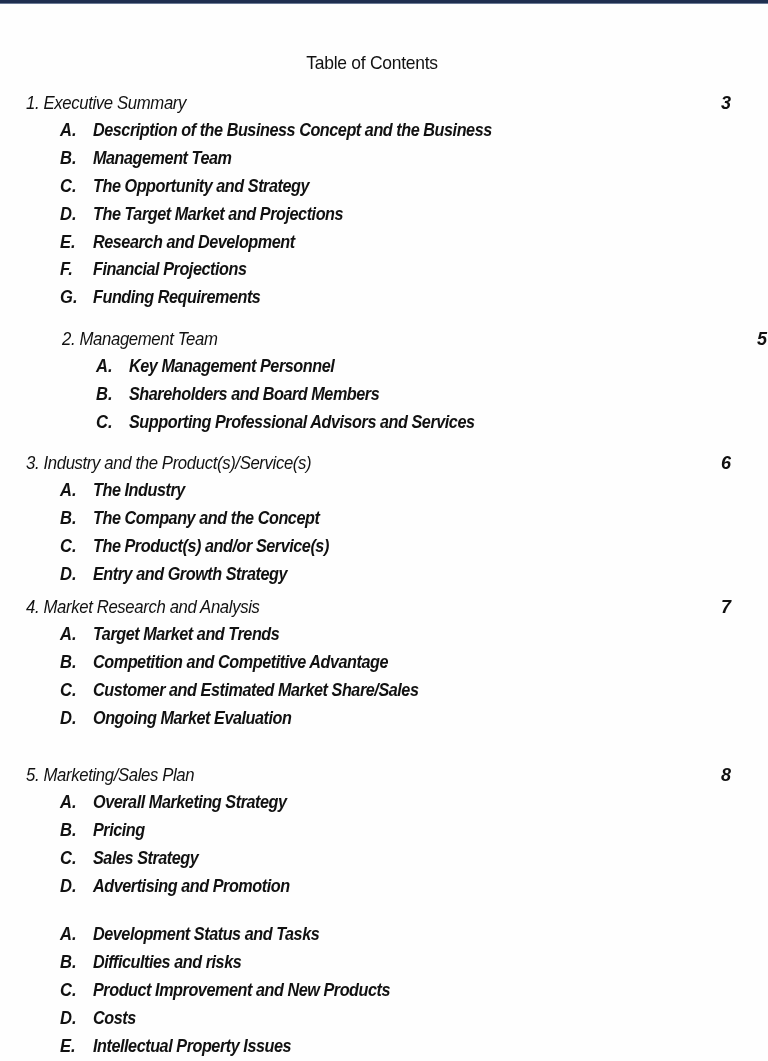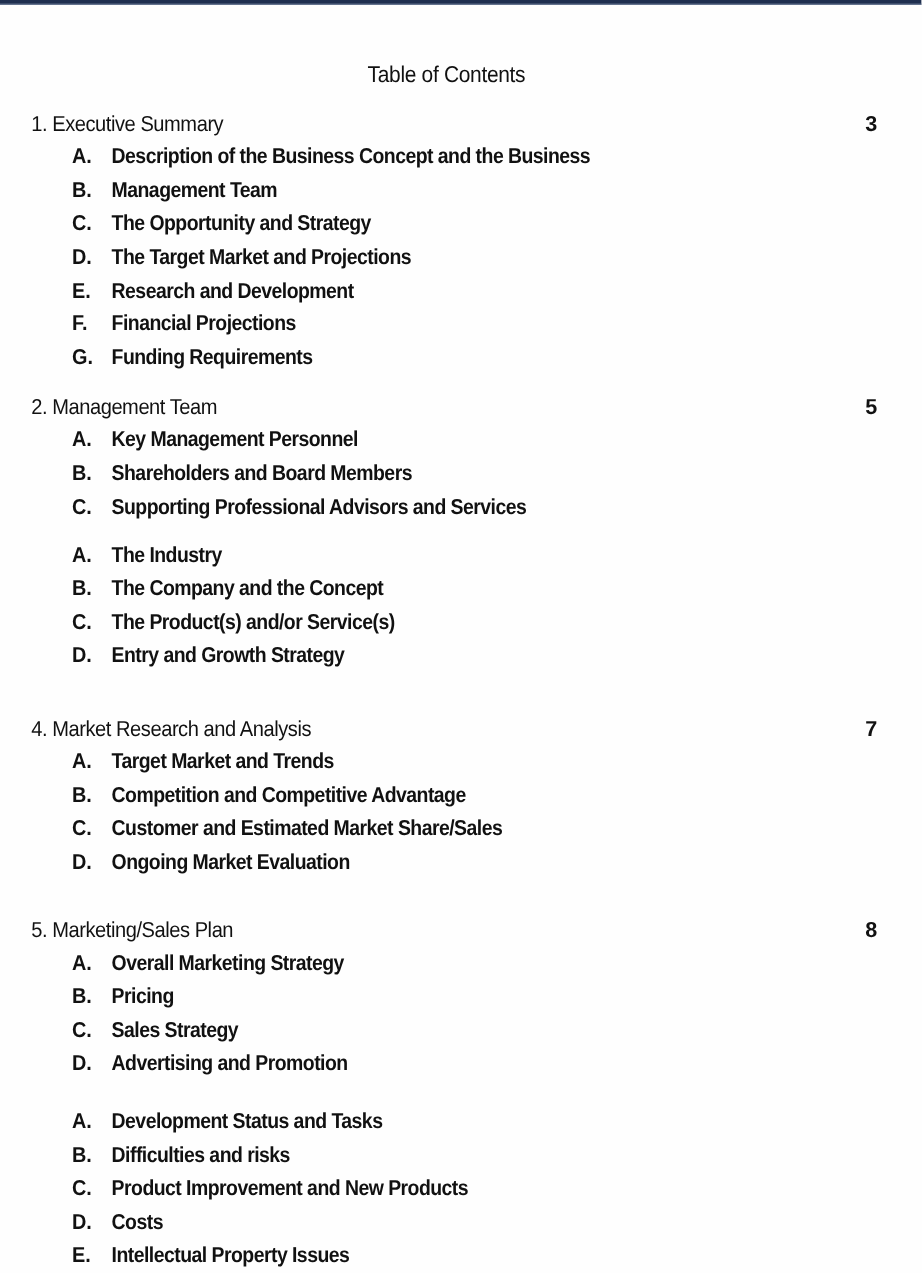--- a/index.html
+++ b/index.html
@@ -38,20 +38,21 @@
       text-align: center;
       font-size: 19px;
       letter-spacing: -0.3px;
       transform: scaleX(0.92);
       transform-origin: center;
     }
     .section {
       position: absolute;
       left: 0;
       width: 640px;
+      font-style: italic;
     }
     .section-heading {
       position: relative;
       height: 28px;
       line-height: 28px;
     }
     .section-title {
       position: absolute;
       left: 26px;
       font-size: 18px;
@@ -126,40 +127,44 @@
     <div class="sub-item">
         <span class="sub-letter">F.</span>
         <span class="sub-label">Financial Projections</span>
       </div>
     <div class="sub-item">
         <span class="sub-letter">G.</span>
         <span class="sub-label">Funding Requirements</span>
       </div>
   </div>
 
-  <div class="section" style="top:285px;">
+  <div class="section" style="top:285px;padding-left:36px;">
     <div class="section-heading">
       <span class="section-title">2. Management Team</span>
       <span class="page-number">5</span>
     </div>
     <div class="sub-item">
         <span class="sub-letter">A.</span>
         <span class="sub-label">Key Management Personnel</span>
       </div>
     <div class="sub-item">
         <span class="sub-letter">B.</span>
         <span class="sub-label">Shareholders and Board Members</span>
       </div>
     <div class="sub-item">
         <span class="sub-letter">C.</span>
         <span class="sub-label">Supporting Professional Advisors and Services</span>
       </div>
   </div>
 
   <div class="section" style="top:409px;">
+    <div class="section-heading">
+      <span class="section-title">3. Industry and the Product(s)/Service(s)</span>
+      <span class="page-number">6</span>
+    </div>
     <div class="sub-item">
         <span class="sub-letter">A.</span>
         <span class="sub-label">The Industry</span>
       </div>
     <div class="sub-item">
         <span class="sub-letter">B.</span>
         <span class="sub-label">The Company and the Concept</span>
       </div>
     <div class="sub-item">
         <span class="sub-letter">C.</span>

